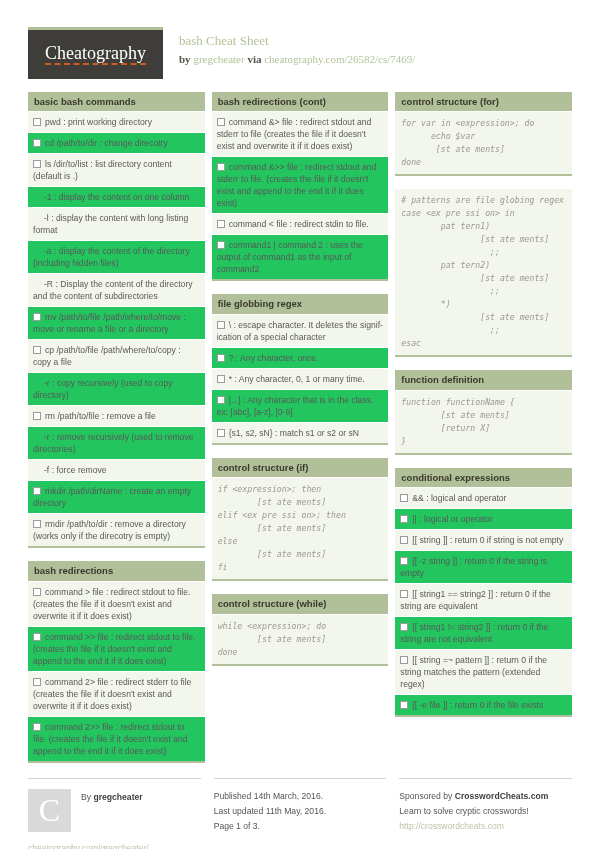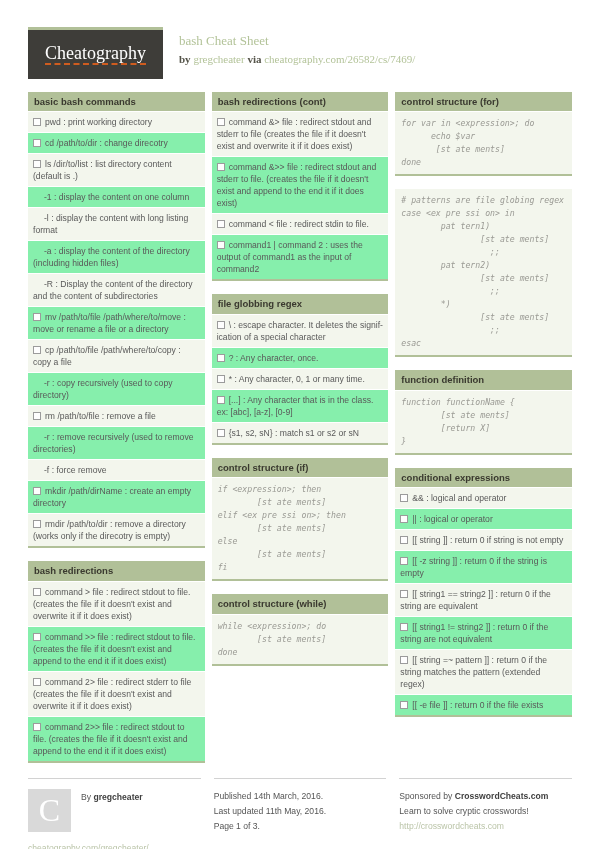--- a/index.html
+++ b/index.html
@@ -16,21 +16,21 @@
   .title{color:#b3c399;font-size:13px;line-height:1.2;}
   .byline{font-size:11px;color:#55544a;margin-top:4px;font-weight:bold;}
   .byline a{color:#b3c399;font-weight:normal;text-decoration:none;}
 
   
   .columns{display:grid;grid-template-columns:repeat(3,1fr);gap:7px;margin:0 28px;align-items:start;}
   .col{min-width:0;}
   .section{margin-bottom:13px;border-bottom:2px solid #b1c098;}
   .sec-title{background:#b1c098;color:#3a392f;font-weight:bold;font-size:9.5px;padding:4px 6px;line-height:1.2;}
   .rows{display:block;}
-  .row{font-size:8.6px;color:#595959;line-height:12px;padding:4px 5px;margin-top:1px;background:#86efac;}
+  .row{font-size:8.6px;color:#595959;line-height:12px;padding:4px 5px;margin-top:1px;background:#22c55e;}
   .rows .row:nth-child(odd){background:#f3f6ed;}
   .row.sub{text-indent:11px;}
   .cb{display:inline-block;width:6px;height:6px;border:1px solid #9b9b9b;background:#fefefe;
       margin-right:4px;vertical-align:-1px;}
   .codeblock{background:#f3f6ed;margin-top:1px;padding:5px 6px;
       font-family:"DejaVu Sans Mono","Liberation Mono",monospace;font-size:8.2px;color:#9a9a94;line-height:13px;}
   .codeline{white-space:pre-wrap;word-wrap:break-word;font-style:italic;}
   .codeline.italic{font-style:italic;}
 
   

